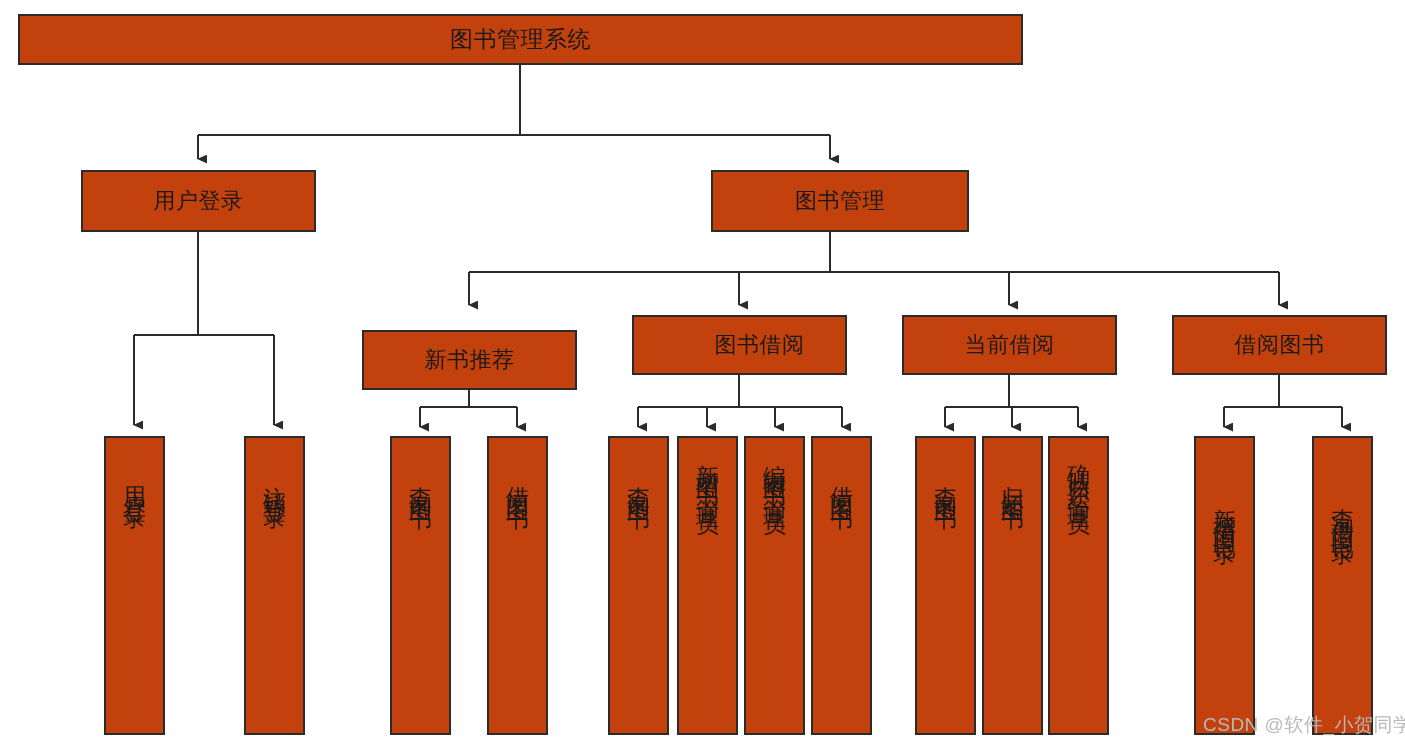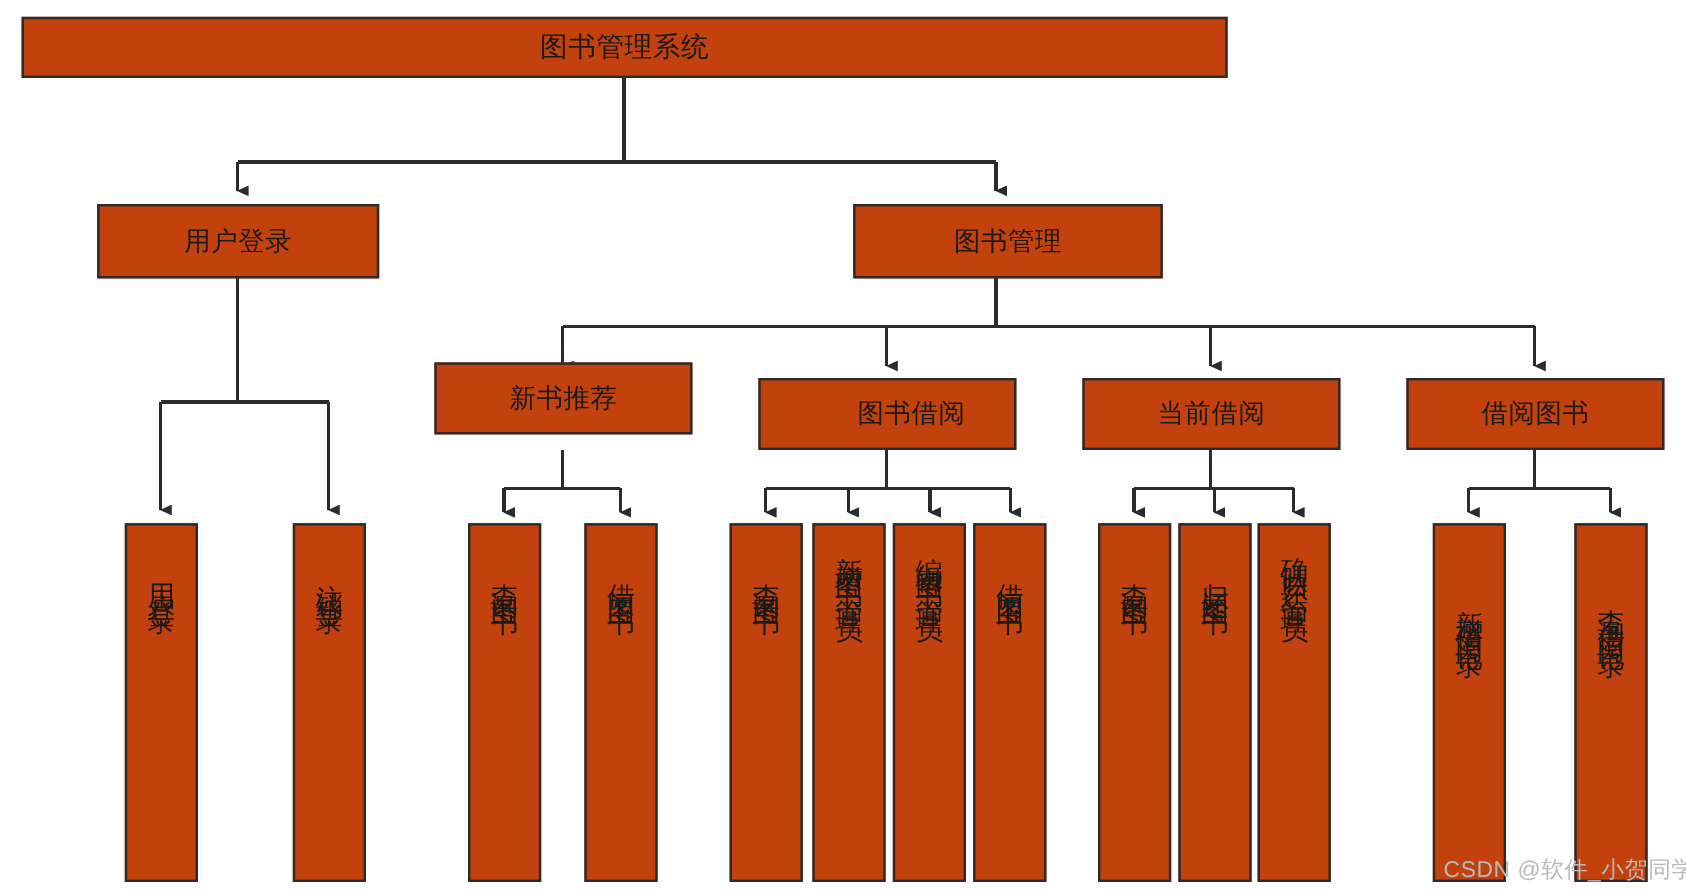--- a/index.html
+++ b/index.html
@@ -142,21 +142,21 @@
   </div>
 
   <div class="node horiz" style="left:81px; top:170px; width:235px; height:62px;">
     <span class="node-label">用户登录</span>
   </div>
 
   <div class="node horiz" style="left:711px; top:170px; width:258px; height:62px;">
     <span class="node-label">图书管理</span>
   </div>
 
-  <div class="node horiz" style="left:362px; top:302px; width:215px; height:60px;">
+  <div class="node horiz" style="left:362px; top:330px; width:215px; height:60px;">
     <span class="node-label">新书推荐</span>
   </div>
 
   <div class="node horiz" style="left:632px; top:315px; width:215px; height:60px;padding-left:40px;">
     <span class="node-label">图书借阅</span>
   </div>
 
   <div class="node horiz" style="left:902px; top:315px; width:215px; height:60px;">
     <span class="node-label">当前借阅</span>
   </div>

